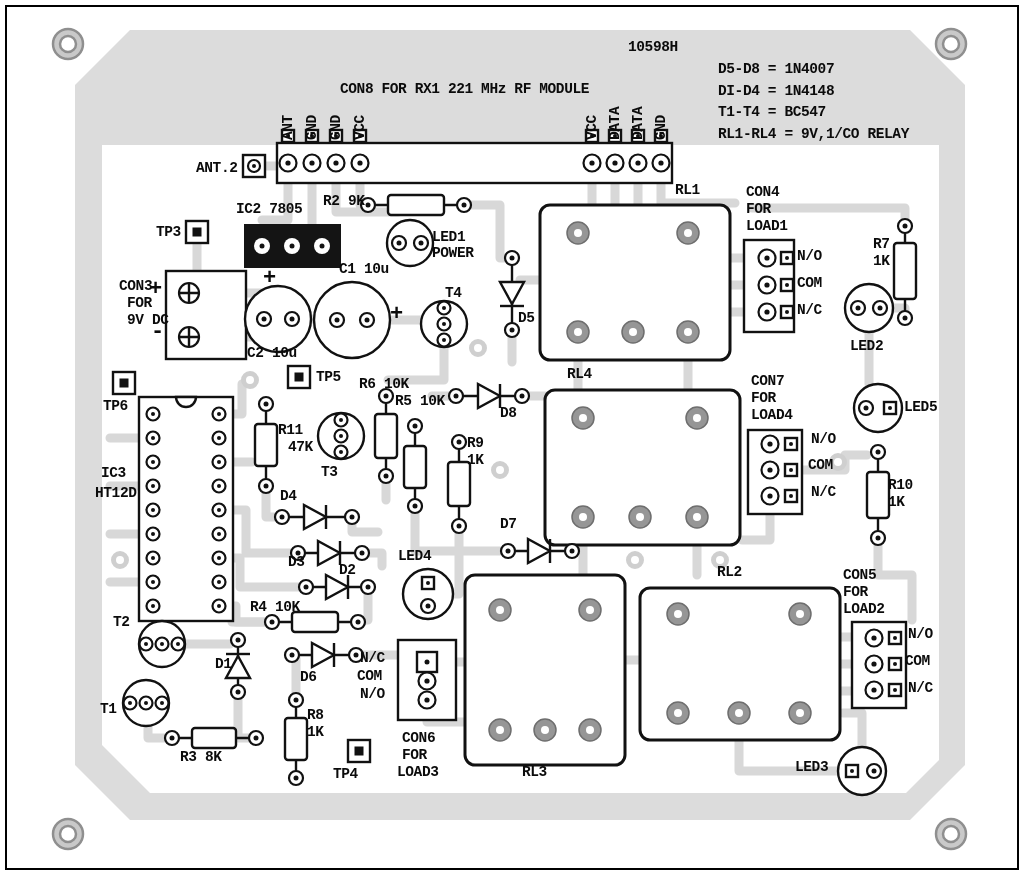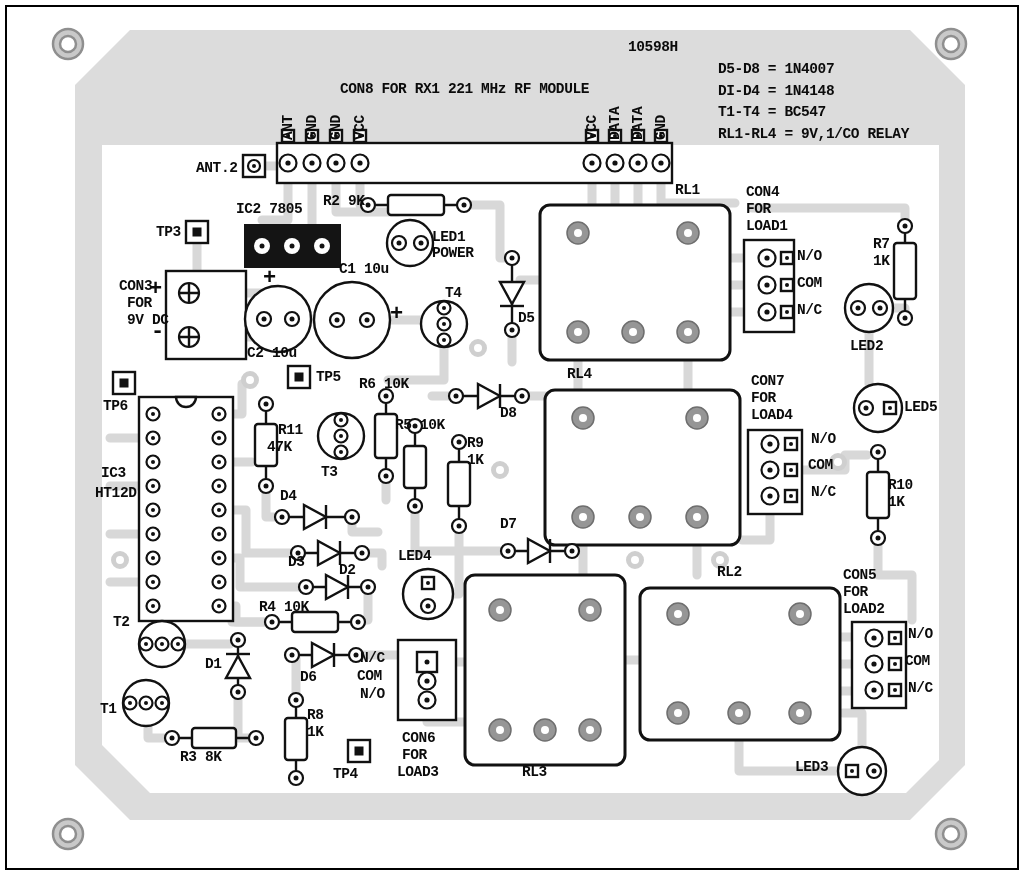--- a/index.html
+++ b/index.html
@@ -469,43 +469,43 @@
 
     <span style="left:904px;top:400px">LED5</span>
     <span style="left:888px;top:478px">R10</span>
     <span style="left:888px;top:495px">1K</span>
 
     <span style="left:103px;top:399px">TP6</span>
     <span style="left:101px;top:466px">IC3</span>
     <span style="left:95px;top:486px">HT12D</span>
 
     <span style="left:278px;top:423px">R11</span>
-    <span style="left:267px;top:440px">47K</span>
+    <span style="left:288px;top:440px">47K</span>
     <span style="left:321px;top:465px">T3</span>
-    <span style="left:395px;top:418px">R5 10K</span>
+    <span style="left:395px;top:394px">R5 10K</span>
     <span style="left:467px;top:436px">R9</span>
     <span style="left:467px;top:453px">1K</span>
 
     <span style="left:280px;top:489px">D4</span>
     <span style="left:288px;top:555px">D3</span>
     <span style="left:339px;top:563px">D2</span>
     <span style="left:500px;top:517px">D7</span>
     <span style="left:398px;top:549px">LED4</span>
     <span style="left:717px;top:565px">RL2</span>
 
     <span style="left:843px;top:568px">CON5</span>
     <span style="left:843px;top:585px">FOR</span>
     <span style="left:843px;top:602px">LOAD2</span>
     <span style="left:908px;top:627px">N/O</span>
     <span style="left:905px;top:654px">COM</span>
     <span style="left:908px;top:681px">N/C</span>
 
     <span style="left:113px;top:615px">T2</span>
-    <span style="left:259px;top:600px">R4 10K</span>
-    <span style="left:205px;top:657px">D1</span>
+    <span style="left:250px;top:600px">R4 10K</span>
+    <span style="left:215px;top:657px">D1</span>
     <span style="left:300px;top:670px">D6</span>
 
     <span style="left:360px;top:651px">N/C</span>
     <span style="left:357px;top:669px">COM</span>
     <span style="left:360px;top:687px">N/O</span>
     <span style="left:402px;top:731px">CON6</span>
     <span style="left:402px;top:748px">FOR</span>
     <span style="left:397px;top:765px">LOAD3</span>
 
     <span style="left:522px;top:765px">RL3</span>

